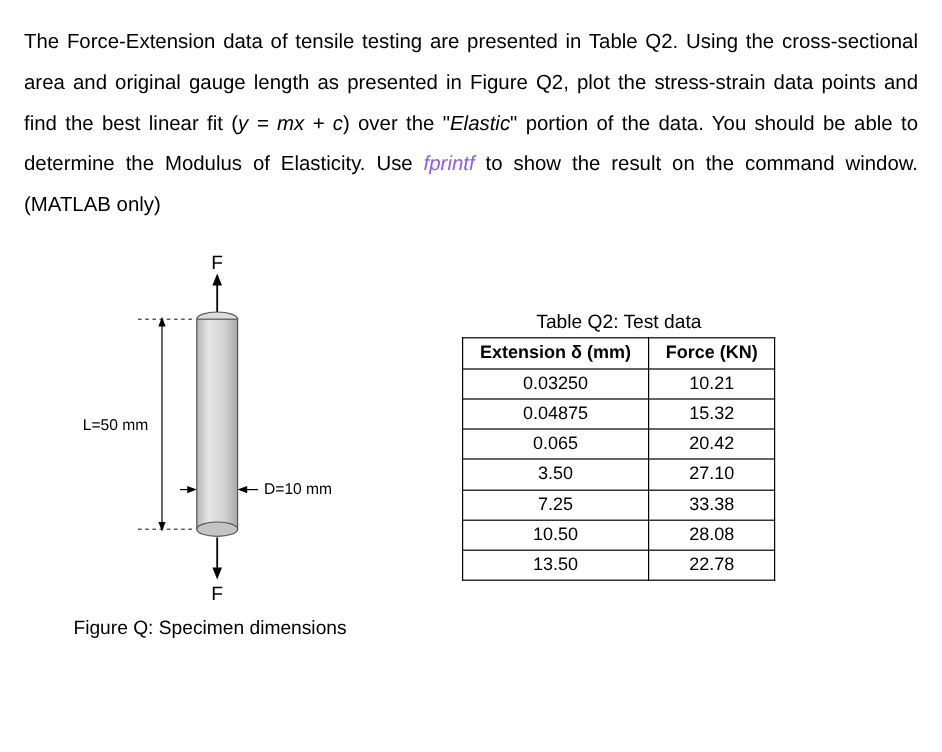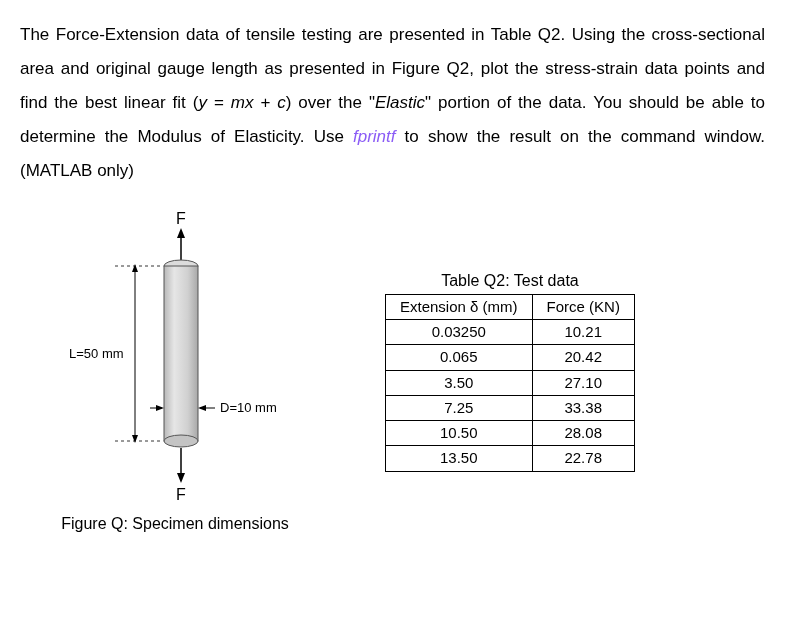--- a/index.html
+++ b/index.html
@@ -48,21 +48,21 @@
     border-collapse: collapse;
     font-size: 15px;
   }
   th, td {
     border: 1px solid #000;
     padding: 2px 14px;
     text-align: center;
     line-height: 1.35;
   }
   th {
-    font-weight: normal;
+    font-weight: bold;
   }
   svg { display: block; margin: 0 auto; }
 </style>
 </head>
 <body>
 
 <div class="problem">
   <span>The Force-Extension data of tensile testing are presented in Table Q2. Using the cross-sectional area and original gauge length as presented in Figure Q2, plot the stress-strain data points and find the best linear fit (</span><span class="italic">y = mx + c</span><span>) over the "</span><span class="italic">Elastic</span><span>" portion of the data. You should be able to determine the Modulus of Elasticity. Use </span><span class="red">fprintf</span><span> to show the result on the command window. (MATLAB only)</span>
 </div>
 
@@ -115,20 +115,24 @@
           <th>Extension δ (mm)</th>
           <th>Force (KN)</th>
         </tr>
       </thead>
       <tbody>
         <tr>
             <td>0.03250</td>
             <td>10.21</td>
           </tr>
         <tr>
+            <td>0.04875</td>
+            <td>15.32</td>
+          </tr>
+        <tr>
             <td>0.065</td>
             <td>20.42</td>
           </tr>
         <tr>
             <td>3.50</td>
             <td>27.10</td>
           </tr>
         <tr>
             <td>7.25</td>
             <td>33.38</td>

